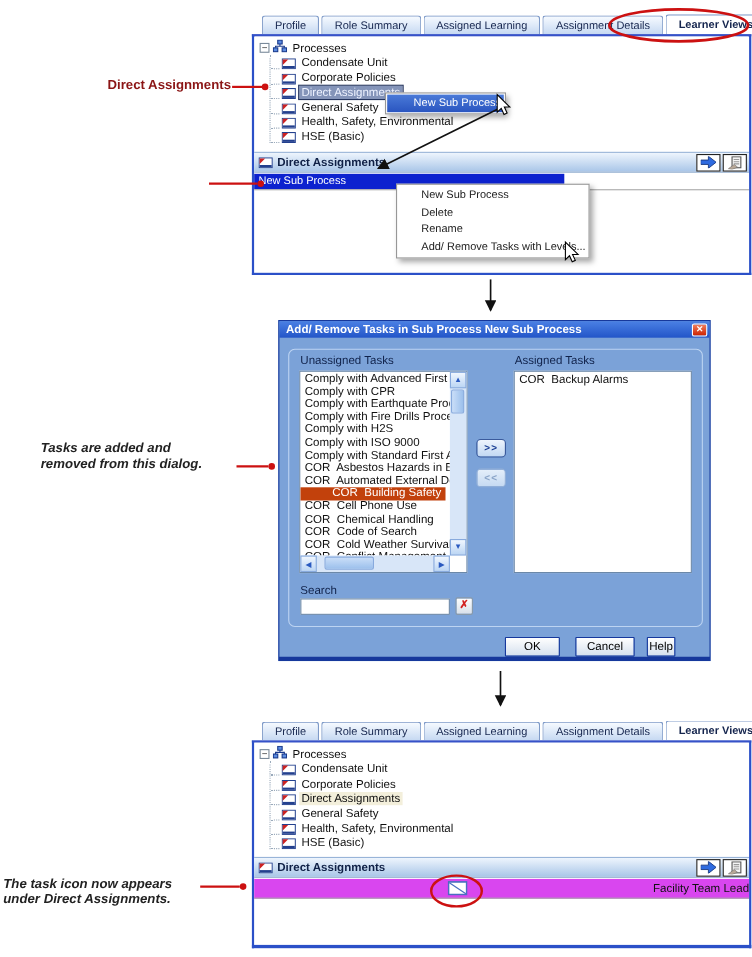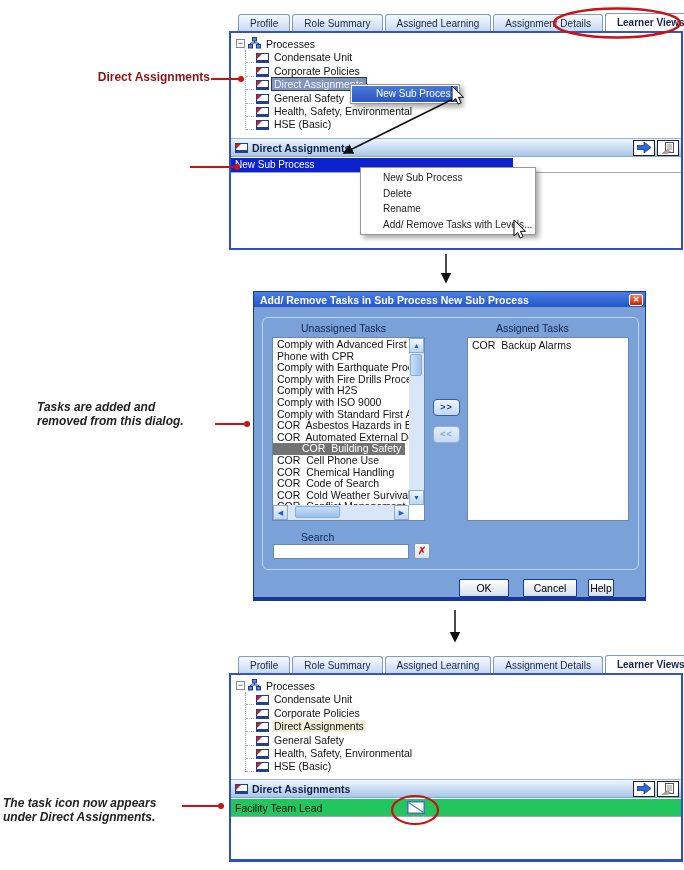--- a/index.html
+++ b/index.html
@@ -55,28 +55,28 @@
 
   
   .dialog { position:absolute; left:253px; top:291px; width:393px; height:310px; background:#7ba2d8;
             border:1px solid #16389c; border-bottom:4px solid #16389c; z-index:2; }
   .dlg-title { height:15px; background:linear-gradient(#4a80e4,#2355c8); display:flex; align-items:center;
                padding:0 2px 0 6px; color:#fff; font-weight:bold; font-size:10.5px; }
   .dlg-close { margin-left:auto; width:14px; height:12px; background:linear-gradient(#f08060,#cc2200);
                border:1px solid #fff; border-radius:2px; color:#fff; font-size:8px; line-height:10px;
                text-align:center; font-weight:bold; }
   .group { position:absolute; left:8px; top:25px; width:377px; height:253px; border:1px solid #bdd4f2; border-radius:6px; }
-  .dlg-lbl { position:absolute; font-size:10.5px; color:#10224a;margin-left:28px; }
+  .dlg-lbl { position:absolute; font-size:10.5px; color:#10224a; }
   .listbox { position:absolute; background:#fff; border:1px solid #6b88a8; }
   .lb-left { left:18px; top:45px; width:153px; height:184px; }
   .lb-right { left:213px; top:45px; width:162px; height:184px; }
   .lb-rows { position:absolute; left:0; top:0; right:15px; bottom:15px; overflow:hidden; padding-top:1px; }
   .lb-rows.full { right:0; bottom:0; padding:2px 0 0; }
   .lb-row { height:11.6px; line-height:11.6px; font-size:10.5px; white-space:pre; padding-left:4px; color:#111; overflow:hidden; }
-  .lb-row.selected { background:#737373; color:#fff; width:max-content; padding-right:4px;padding-left:29px; }
+  .lb-row.selected { background:#c2410c; color:#fff; width:max-content; padding-right:4px;padding-left:29px; }
   .vsb { position:absolute; top:0; right:0; bottom:15px; width:15px; background:#d8e6f8; }
   .hsb { position:absolute; left:0; right:15px; bottom:0; height:15px; background:#d8e6f8; }
   .sb-btn { position:absolute; width:15px; height:15px; background:linear-gradient(#f0f6fe,#bcd6f4);
             border:1px solid #88aadd; color:#2a5ac0; font-size:7px; display:flex; align-items:center; justify-content:center; }
   .vsb .up { top:0; left:0; } .vsb .down { bottom:0; left:0; }
   .hsb .lt { left:0; top:0; } .hsb .rt { right:0; top:0; }
   .v-thumb { position:absolute; left:1px; top:16px; width:12px; height:22px;
              background:linear-gradient(90deg,#cadef8,#9cc0ec); border:1px solid #88aadd; border-radius:2px; }
   .h-thumb { position:absolute; top:1px; left:22px; width:45px; height:12px;
              background:linear-gradient(#cadef8,#9cc0ec); border:1px solid #88aadd; border-radius:2px; }
@@ -87,22 +87,22 @@
   .search-input { position:absolute; left:19px; top:252px; width:136px; height:15px; border:1px solid #6b88a8;
                   background:#fff; font-size:10px; padding:0 3px; }
   .clear-btn { position:absolute; left:160px; top:251px; width:16px; height:16px;
                background:linear-gradient(#fdfdfd,#d8e0ea); border:1px solid #8899aa; color:#d22222;
                font-weight:bold; font-size:10px; line-height:14px; text-align:center; border-radius:2px; }
   .dlg-btn { position:absolute; top:287px; height:18px; background:linear-gradient(#fefefe,#d5e0ee);
              border:1px solid #16389c; font-size:10.5px; color:#000; text-align:center; line-height:16px; border-radius:1px; }
   .btn-ok { left:205px; width:50px; } .btn-cancel { left:269px; width:54px; } .btn-help { left:334px; width:26px; }
 
   
-  .fac-row { position:absolute; left:0; right:0; top:124px; height:18px; background:#22c55e;
-             border-bottom:1px solid #a8a8a8; font-size:10.5px; color:#111; padding:3px 0 0 4px; }
+  .fac-row { position:absolute; left:0; right:0; top:124px; height:18px; background:#d946ef;
+             border-bottom:1px solid #a8a8a8; font-size:10.5px; color:#111; padding:3px 0 0 4px;text-align:right; }
   .task-icon-wrap { position:absolute; left:176px; top:2px; }
 
   
   .ann { position:absolute; font-weight:bold; font-size:12px; line-height:13.5px; z-index:5; }
   .ann.red { color:#8b1515; }
   .ann.dark { color:#222; font-style:italic; }
   #ann1 { left:60px; top:71px; width:150px; text-align:right; }
   #ann2 { left:18px; top:157px; }
   #ann3 { left:37px; top:401px; }
   #ann4 { left:3px; top:797px; }
@@ -247,21 +247,21 @@
       <span class="dlg-close">✕</span>
     </div>
     <div class="group"></div>
 
     <div class="dlg-lbl" style="left:19px; top:30px;">Unassigned Tasks</div>
     <div class="dlg-lbl" style="left:214px; top:30px;text-align:right;">Assigned Tasks</div>
 
     <div class="listbox lb-left">
       <div class="lb-rows">
         <div class="lb-row">Comply with Advanced First Aid</div>
-        <div class="lb-row">Phone with CPR</div>
+        <div class="lb-row">Comply with CPR</div>
         <div class="lb-row">Comply with Earthquate Procedures</div>
         <div class="lb-row">Comply with Fire Drills Procedures</div>
         <div class="lb-row">Comply with H2S</div>
         <div class="lb-row">Comply with ISO 9000</div>
         <div class="lb-row">Comply with Standard First Aid</div>
         <div class="lb-row">COR  Asbestos Hazards in Buildings</div>
         <div class="lb-row">COR  Automated External Defibrillator</div>
         <div class="lb-row selected">COR  Building Safety</div>
         <div class="lb-row">COR  Cell Phone Use</div>
         <div class="lb-row">COR  Chemical Handling</div>

